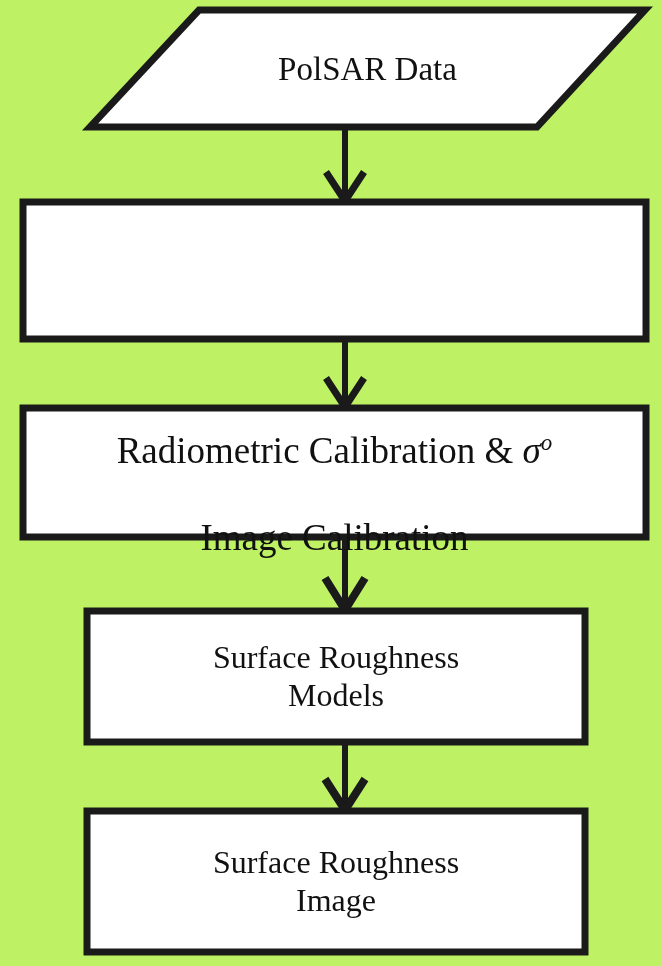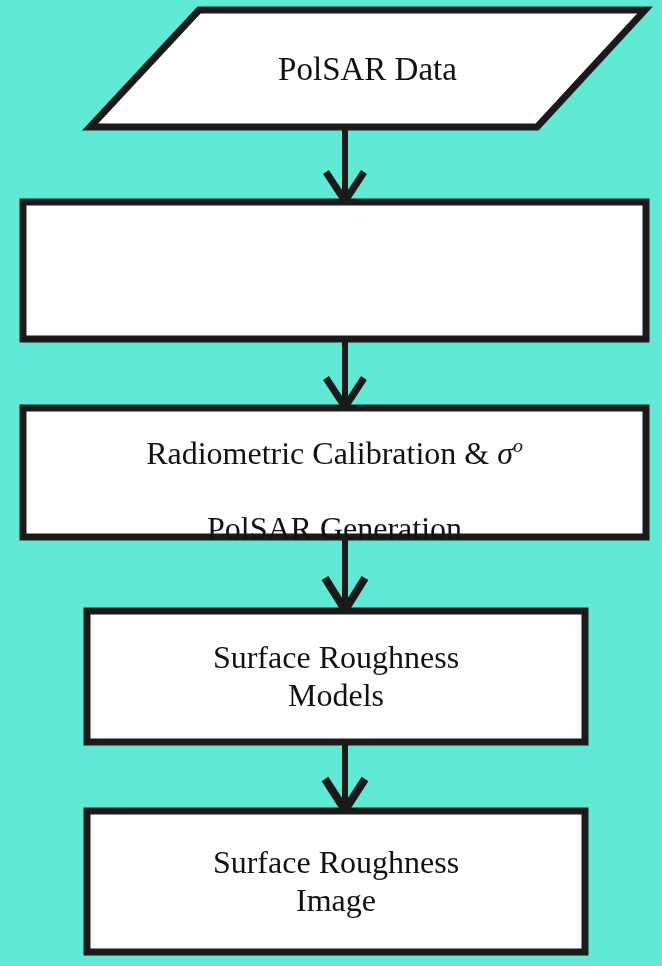--- a/index.html
+++ b/index.html
@@ -8,21 +8,21 @@
     padding: 0;
     background: #ffffff;
   }
   body {
     font-family: "Liberation Serif", "DejaVu Serif", serif;
   }
   #flowchart-root {
     position: relative;
     width: 662px;
     height: 966px;
-    background: #5eead4;
+    background: #bef264;
     overflow: hidden;
   }
   #flow-svg {
     position: absolute;
     left: 0;
     top: 0;
     width: 662px;
     height: 966px;
   }
   .node-label {
@@ -32,21 +32,21 @@
     justify-content: center;
     text-align: center;
     color: #111111;
     line-height: 1.18;
     font-family: "Liberation Serif", "DejaVu Serif", serif;
     white-space: pre-line;
     pointer-events: none;
   }
   .lbl-polsar   { left: 90px;  top: 10px;  width: 555px; height: 118px; font-size: 33px; }
   .lbl-noise    { left: 23px;  top: 202px; width: 623px; height: 137px; font-size: 32px; }
-  .lbl-radio    { left: 23px;  top: 408px; width: 623px; height: 129px; font-size: 32px; }
+  .lbl-radio    { left: 23px;  top: 408px; width: 623px; height: 129px; font-size: 37px; }
   .lbl-models   { left: 87px;  top: 611px; width: 498px; height: 131px; font-size: 32px; }
   .lbl-image    { left: 87px;  top: 811px; width: 498px; height: 141px; font-size: 32px; }
 
   .sigma-sym {
     font-style: italic;
     font-family: "Liberation Serif", "DejaVu Serif", serif;
   }
   .sigma-sup {
     font-style: italic;
     font-size: 0.62em;
@@ -91,21 +91,21 @@
 
     <rect x="87" y="811" width="498" height="141" fill="#ffffff" stroke="#1a1a1a" stroke-width="7"></rect>
   </svg>
 
   <div class="node-label lbl-polsar">PolSAR Data</div>
 
 
   <div class="node-label lbl-radio">
     <div>
       <span>Radiometric Calibration &amp; </span><span class="sigma-sym">σ</span><span class="sigma-sup">o</span><br>
-      <span>PolSAR Generation</span>
+      <span>Image Calibration</span>
     </div>
   </div>
 
   <div class="node-label lbl-models">Surface Roughness
 Models</div>
 
   <div class="node-label lbl-image">Surface Roughness
 Image</div>
 
 </div>

